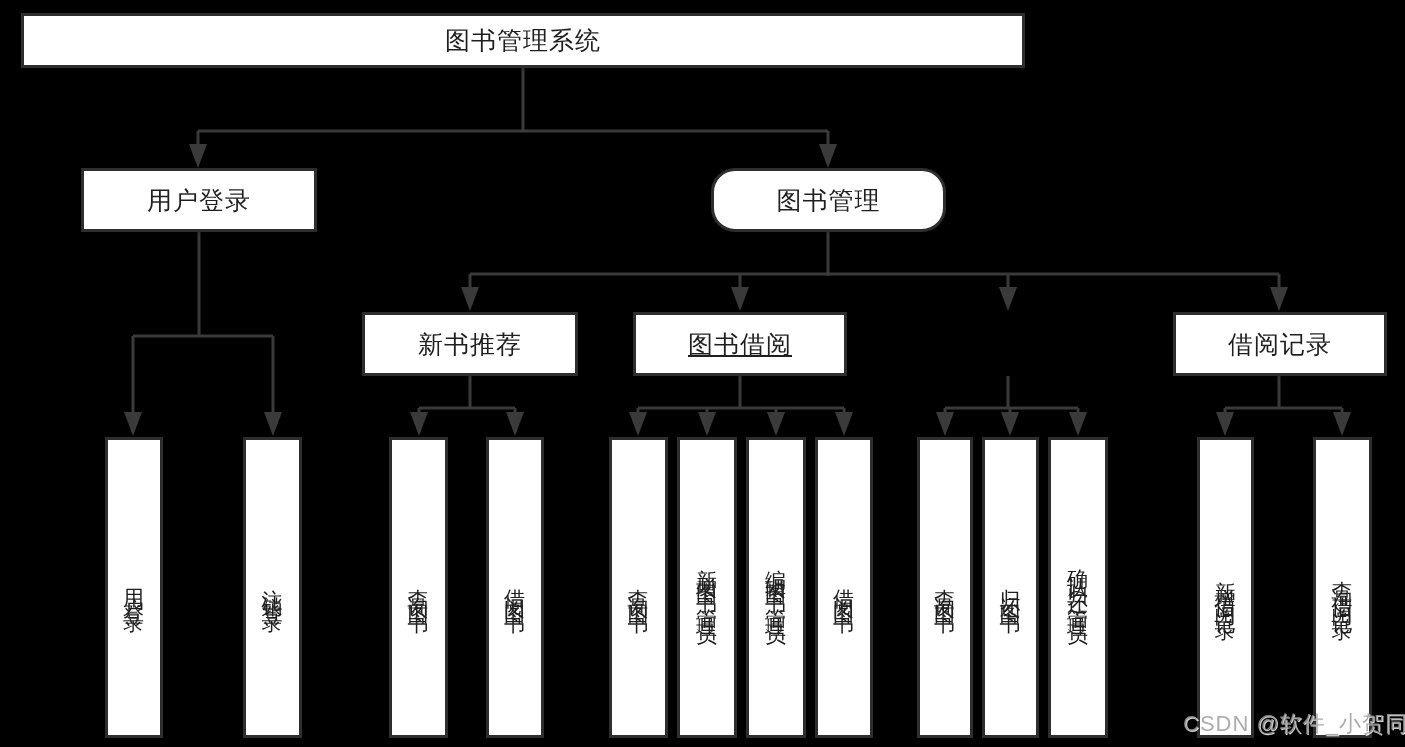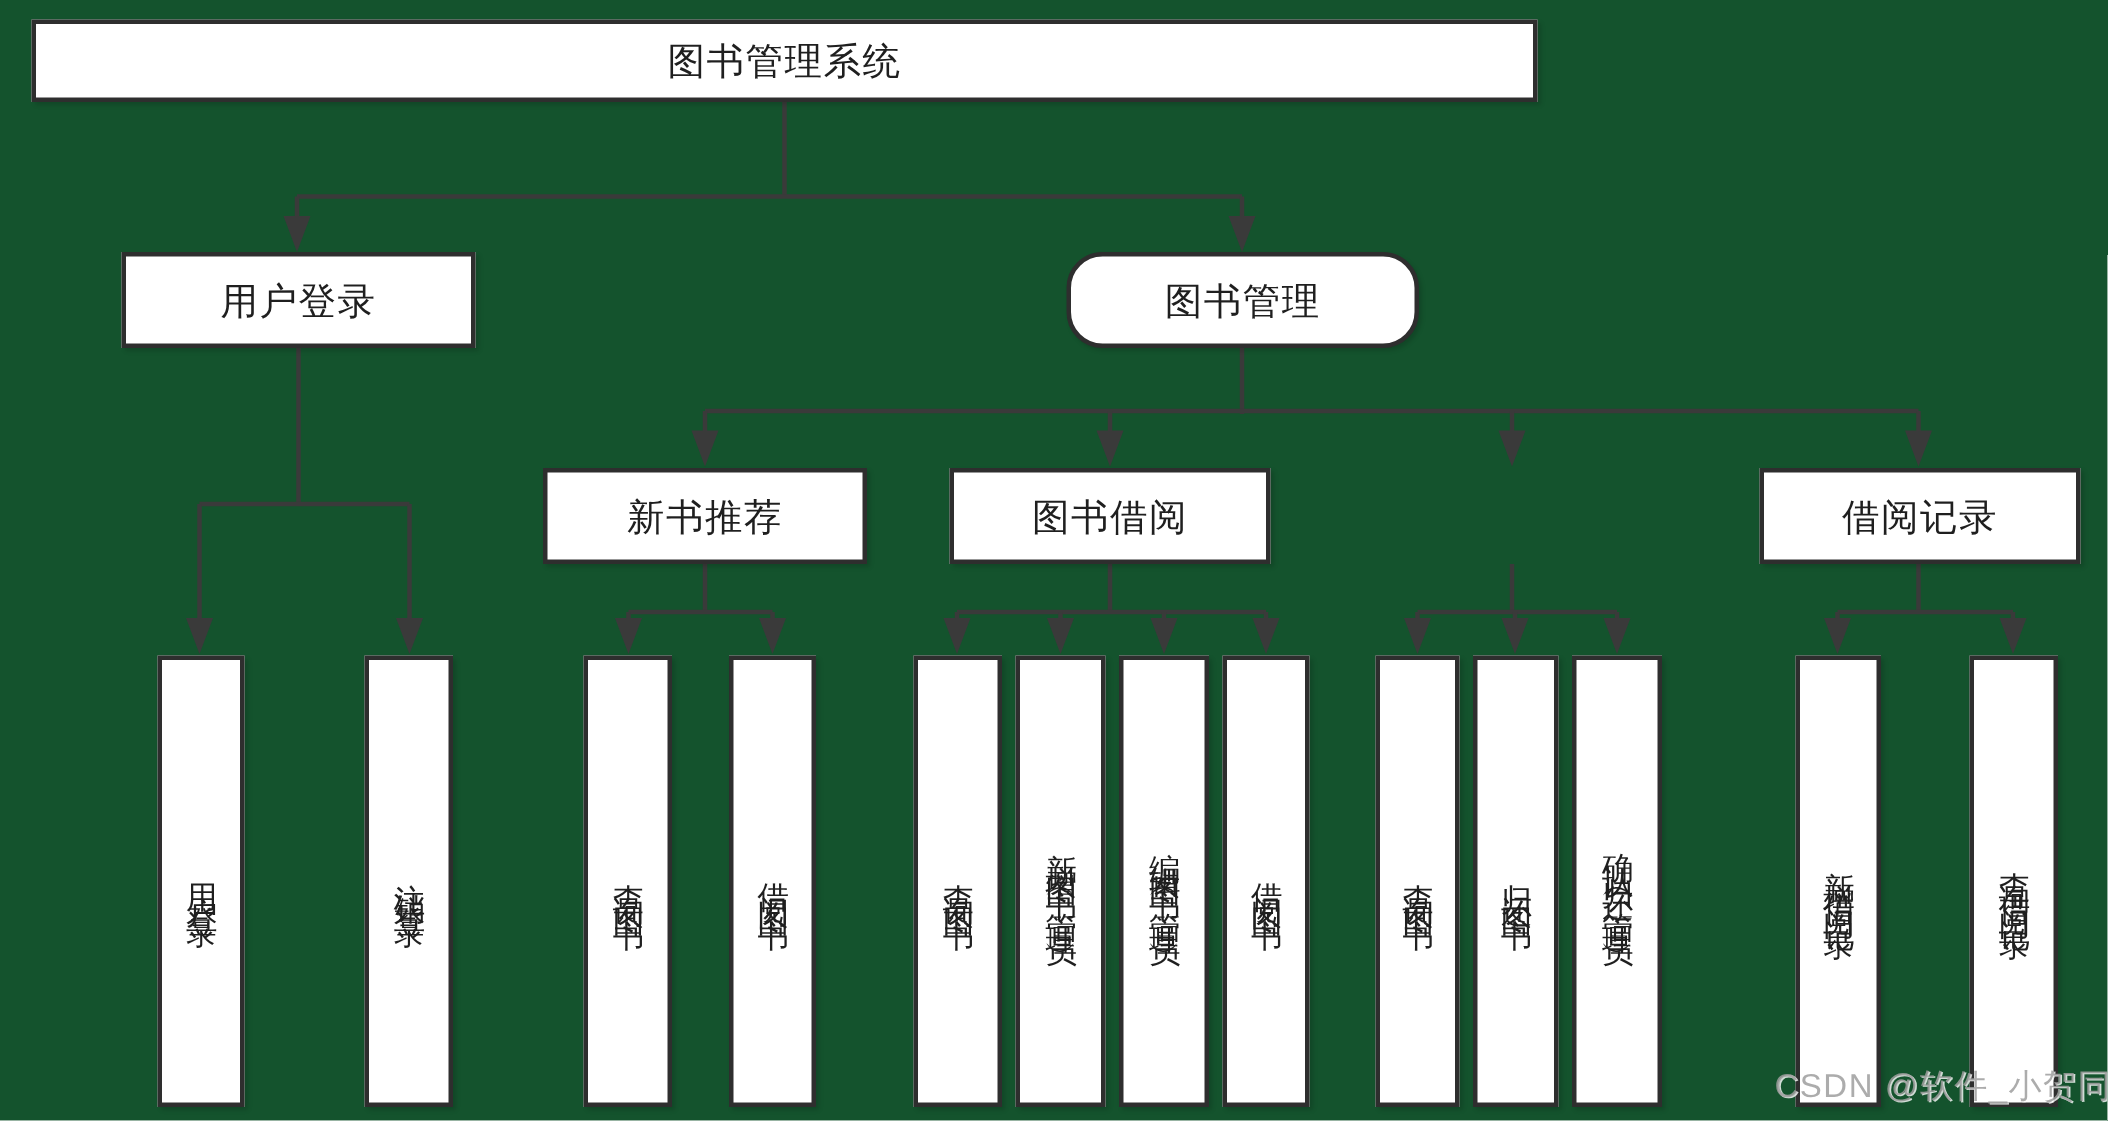--- a/index.html
+++ b/index.html
@@ -1,19 +1,19 @@
 <!DOCTYPE html>
 <html><head>
 <meta charset="utf-8">
 <style>
   html,body{margin:0;padding:0;background:#ffffff;}
   .canvas{
     position:relative;
     width:1405px;height:747px;
-    background:#14532d;
+    background:#000000;
     font-family:"Liberation Sans","DejaVu Sans",sans-serif;
     overflow:hidden;
   }
   svg.wires{position:absolute;left:0;top:0;z-index:1;}
   .node{
     position:absolute;
     box-sizing:border-box;
     border:3px solid #2e2e2e;
     background:#ffffff;
     display:flex;align-items:center;justify-content:center;
@@ -117,21 +117,21 @@
   <div class="node hd" style="left:81px;top:168px;width:236px;height:64px;">
     <span>用户登录</span>
   </div>
   <div class="node hd" style="left:711px;top:168px;width:235px;height:64px;border-radius:24px;">
     <span>图书管理</span>
   </div>
 
   <div class="node hd" style="left:362px;top:312px;width:216px;height:64px;">
     <span>新书推荐</span>
   </div>
-  <div class="node hd" style="left:633px;top:312px;width:214px;height:64px;">
+  <div class="node hd" style="left:633px;top:312px;width:214px;height:64px;text-decoration:underline;">
     <span>图书借阅</span>
   </div>
   <div class="node hd" style="left:1173px;top:312px;width:214px;height:64px;">
     <span>借阅记录</span>
   </div>
 
   <div class="node leaf" style="left:105px;width:58px;">
     <span class="vtext">用户登录</span>
   </div>
   <div class="node leaf" style="left:243px;width:59px;">

